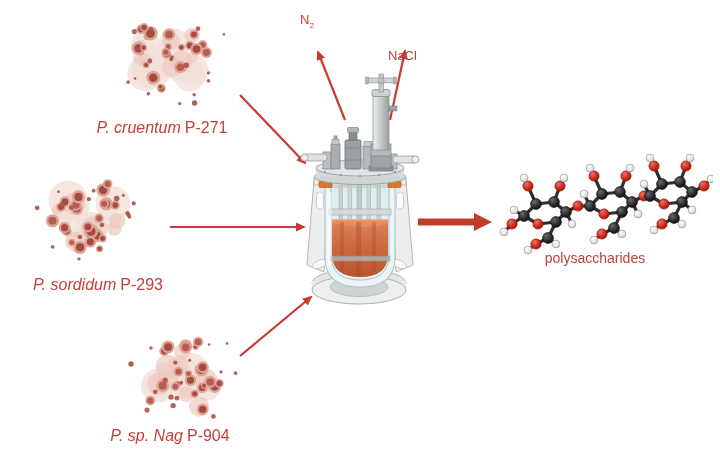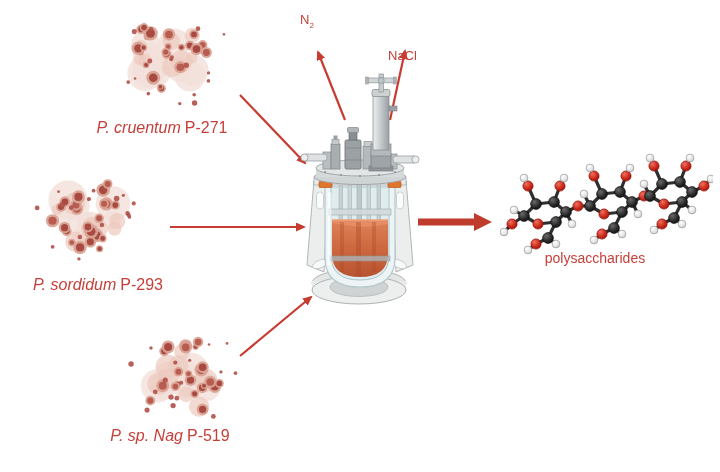--- a/index.html
+++ b/index.html
@@ -286,21 +286,21 @@
       <circle cx="29.284530298000824" cy="69.86301938515065" r="2.3837496053427456" fill="#b05048" opacity="0.9"></circle>
     </svg>
 
   <div class="abs strain-label" style="left:87px;top:119px;width:150px;">
     <span class="species">P. cruentum</span><span class="strain">P-271</span>
   </div>
   <div class="abs strain-label" style="left:8px;top:276px;width:155px;text-align:right;">
     <span class="species">P. sordidum</span><span class="strain">P-293</span>
   </div>
   <div class="abs strain-label" style="left:95px;top:427px;width:150px;">
-    <span class="species">P. sp. Nag</span><span class="strain">P-519</span>
+    <span class="species">P. sp. Nag</span><span class="strain">P-904</span>
   </div>
 
   <div class="abs chem-label" style="left:300px;top:13px;">
     <span>N</span><sub>2</sub>
   </div>
   <div class="abs chem-label" style="left:388px;top:15px;margin-top:34px;">NaCl</div>
 
   <svg class="abs" style="left:295px;top:68px;" width="130" height="240" viewBox="0 0 130 240">
     <defs>
       <linearGradient id="liqG" x1="0" y1="0" x2="0" y2="1">

